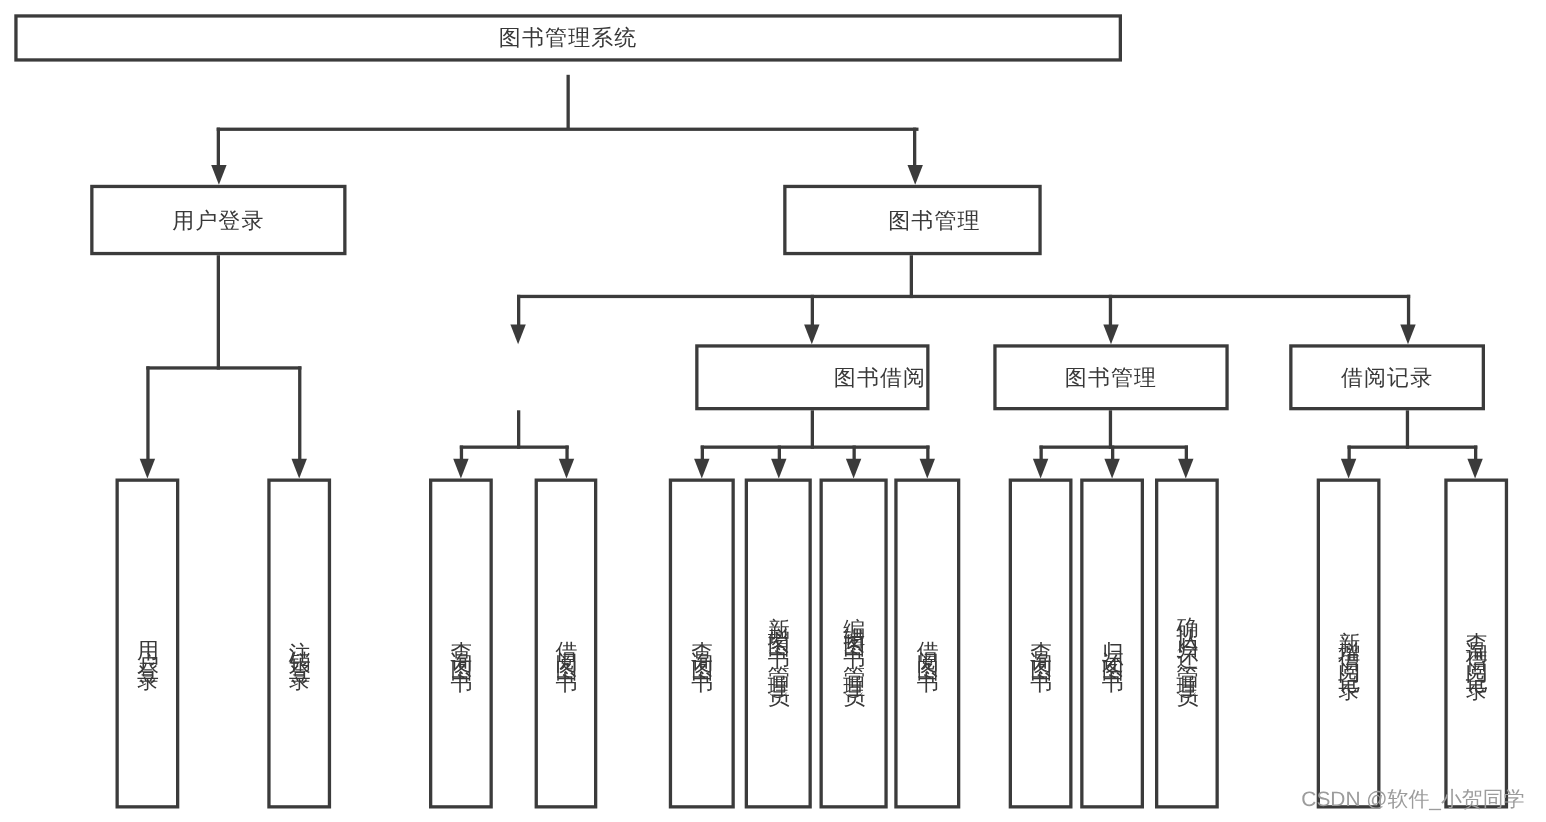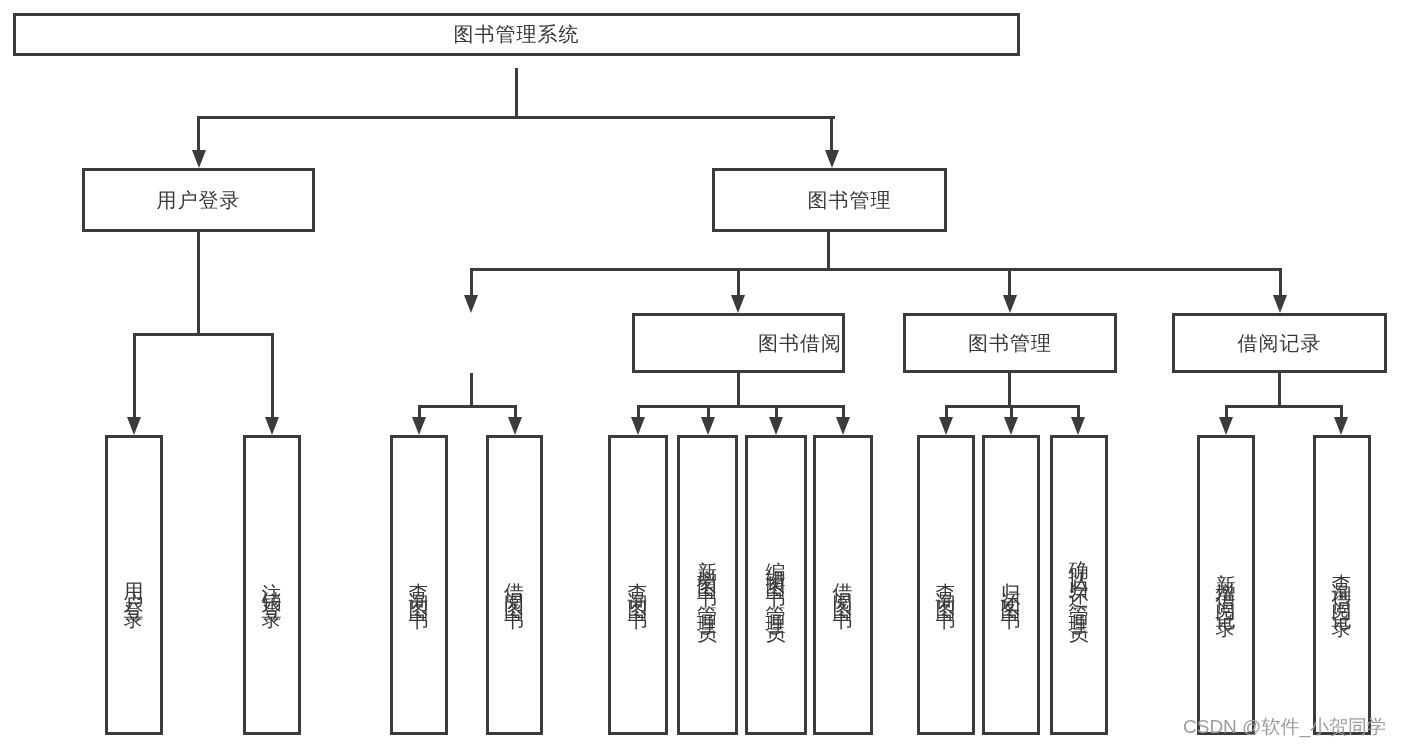--- a/index.html
+++ b/index.html
@@ -92,21 +92,21 @@
   <div class="arrow" style="left:1003px;top:295px;"></div>
   <div class="vline" style="left:1279px;top:268px;height:29px;"></div>
   <div class="arrow" style="left:1273px;top:295px;"></div>
 
   <div class="box hbox" style="left:632px;top:313px;width:213px;height:60px;justify-content:flex-end;">
     <span>图书借阅</span>
   </div>
   <div class="box hbox" style="left:903px;top:313px;width:214px;height:60px;">
     <span>图书管理</span>
   </div>
-  <div class="box hbox" style="left:1172px;top:313px;width:215px;height:60px;">
+  <div class="box hbox" style="left:1172px;top:313px;width:178px;height:60px;">
     <span>借阅记录</span>
   </div>
 
   <div class="vline" style="left:470px;top:373px;height:35px;"></div>
   <div class="hline" style="left:418px;top:405px;width:99px;"></div>
   <div class="vline" style="left:418px;top:405px;height:14px;"></div>
   <div class="arrow" style="left:412px;top:417px;"></div>
   <div class="vline" style="left:514px;top:405px;height:14px;"></div>
   <div class="arrow" style="left:508px;top:417px;"></div>
 

